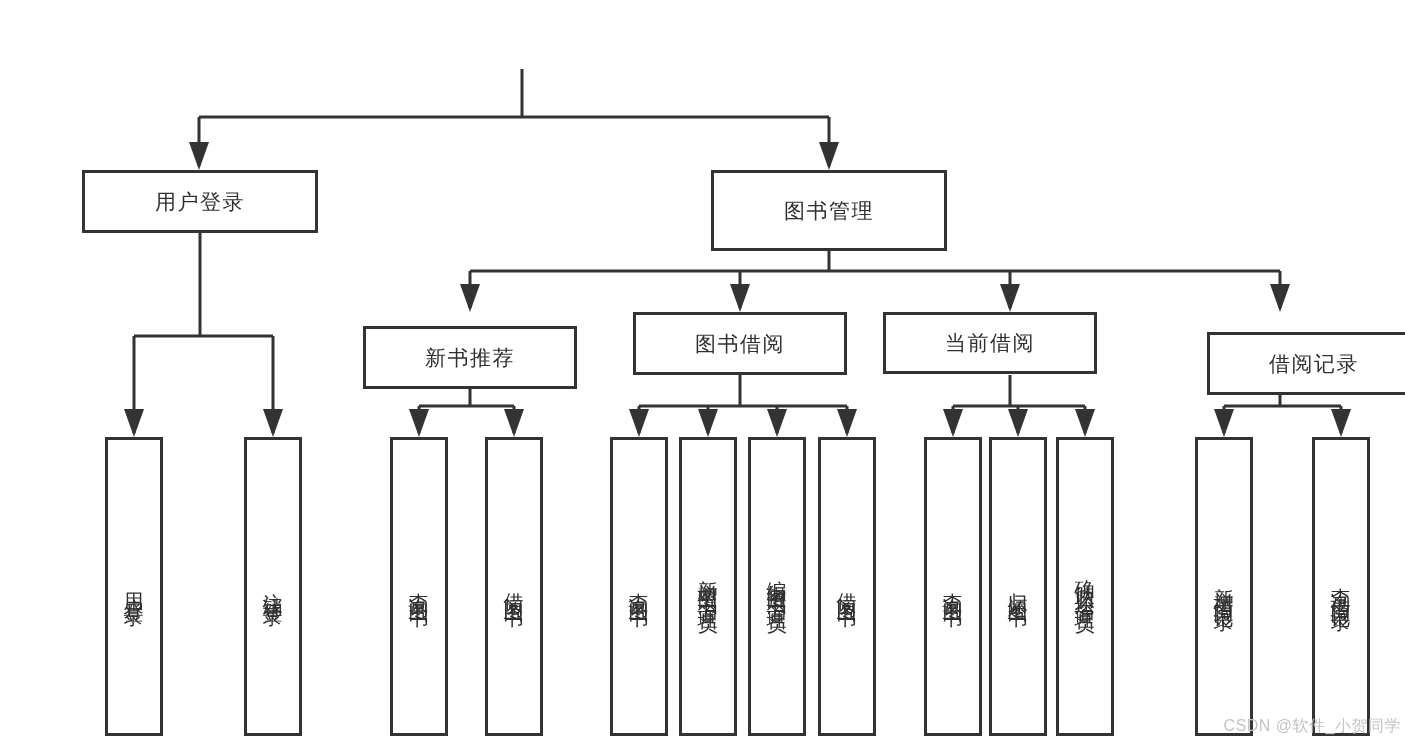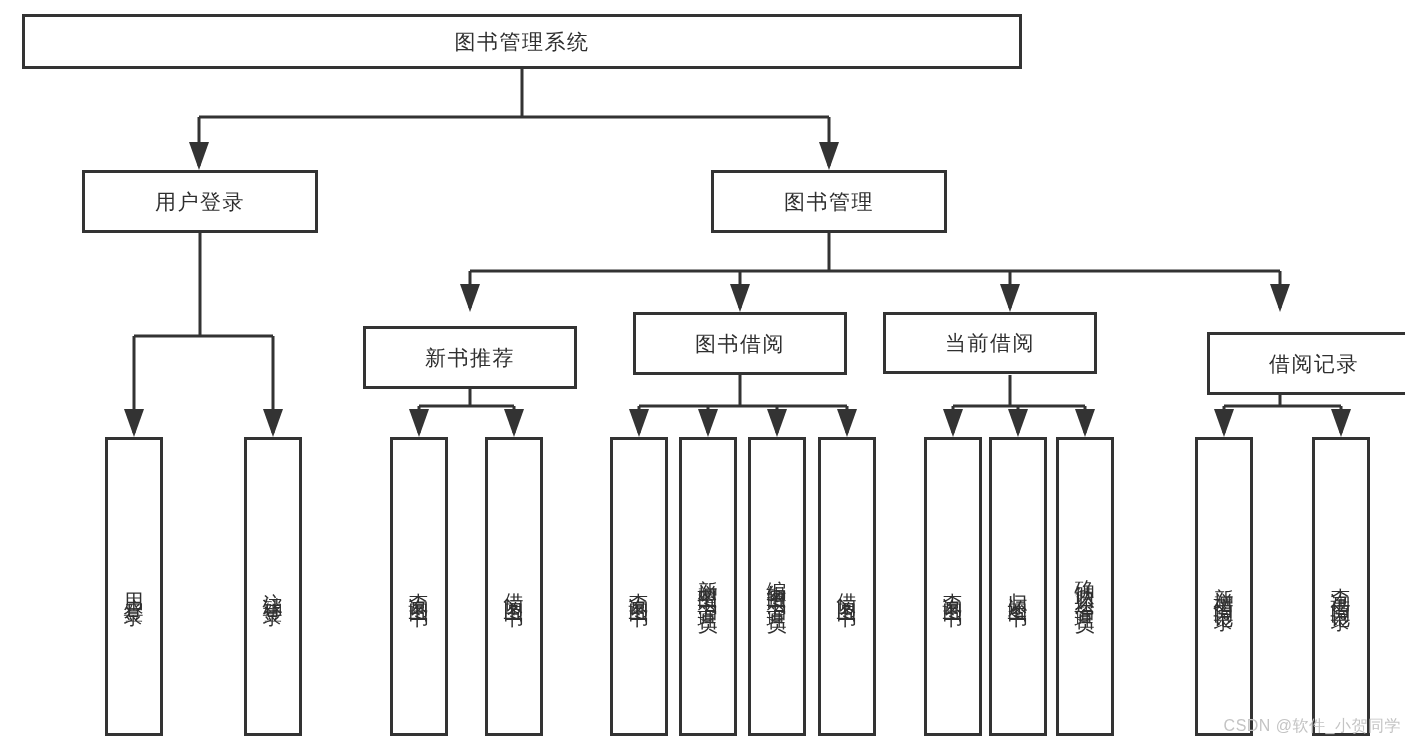--- a/index.html
+++ b/index.html
@@ -99,28 +99,25 @@
       <polygon class="arrow" points="1075,409 1095,409 1085,437"></polygon>
     </g>
 
     <g>
       <path class="edge" d="M1280 375 V406 M1224 406 H1341 M1224 406 V433 M1341 406 V433"></path>
       <polygon class="arrow" points="1214,409 1234,409 1224,437"></polygon>
       <polygon class="arrow" points="1331,409 1351,409 1341,437"></polygon>
     </g>
   </svg>
 
-  <div class="node hbox" style="left:22px;top:14px;width:1000px;height:55px;">
-    <span class="node-label">图书管理系统</span>
-  </div>
 
   <div class="node hbox" style="left:82px;top:170px;width:236px;height:63px;">
     <span class="node-label">用户登录</span>
   </div>
-  <div class="node hbox" style="left:711px;top:170px;width:236px;height:63px;">
+  <div class="node hbox" style="left:711px;top:170px;width:236px;height:81px;">
     <span class="node-label">图书管理</span>
   </div>
 
   <div class="node hbox" style="left:363px;top:312px;width:214px;height:63px;margin-top:14px;">
     <span class="node-label">新书推荐</span>
   </div>
   <div class="node hbox" style="left:633px;top:312px;width:214px;height:63px;">
     <span class="node-label">图书借阅</span>
   </div>
   <div class="node hbox" style="left:883px;top:312px;width:214px;height:62px;">

